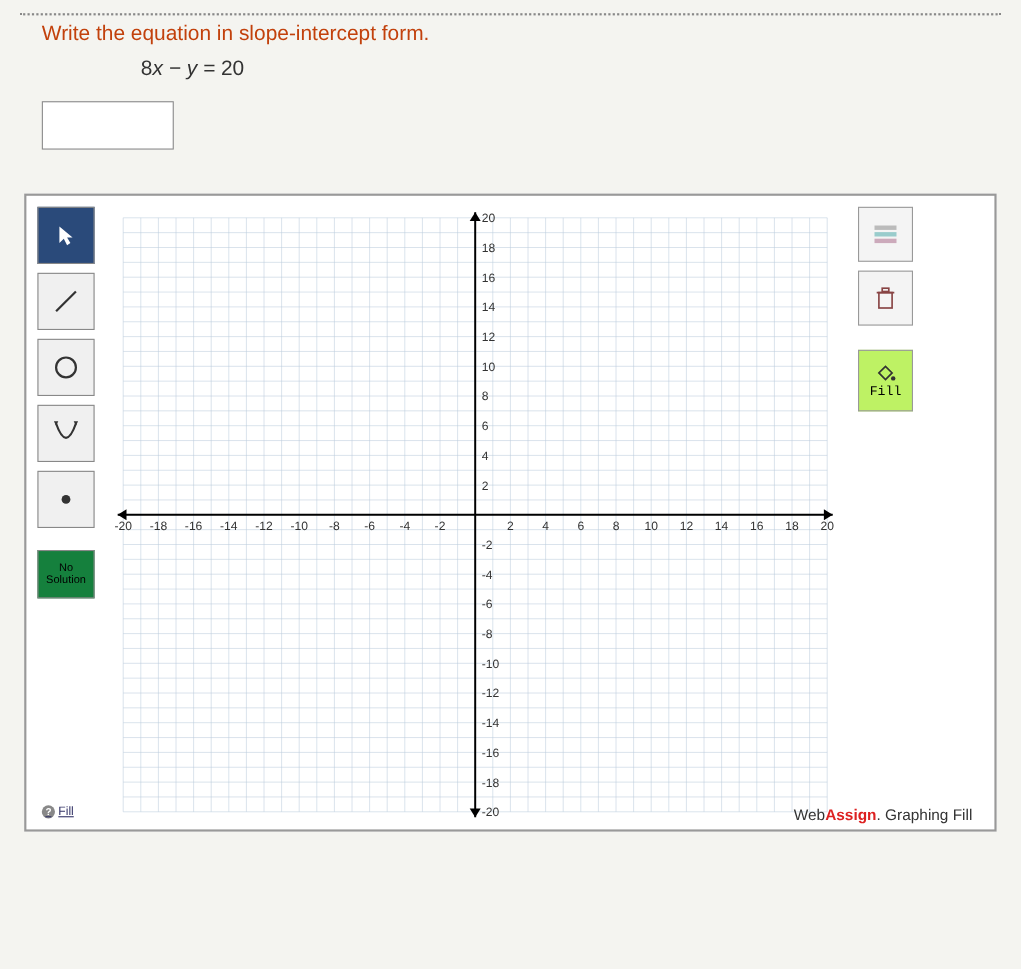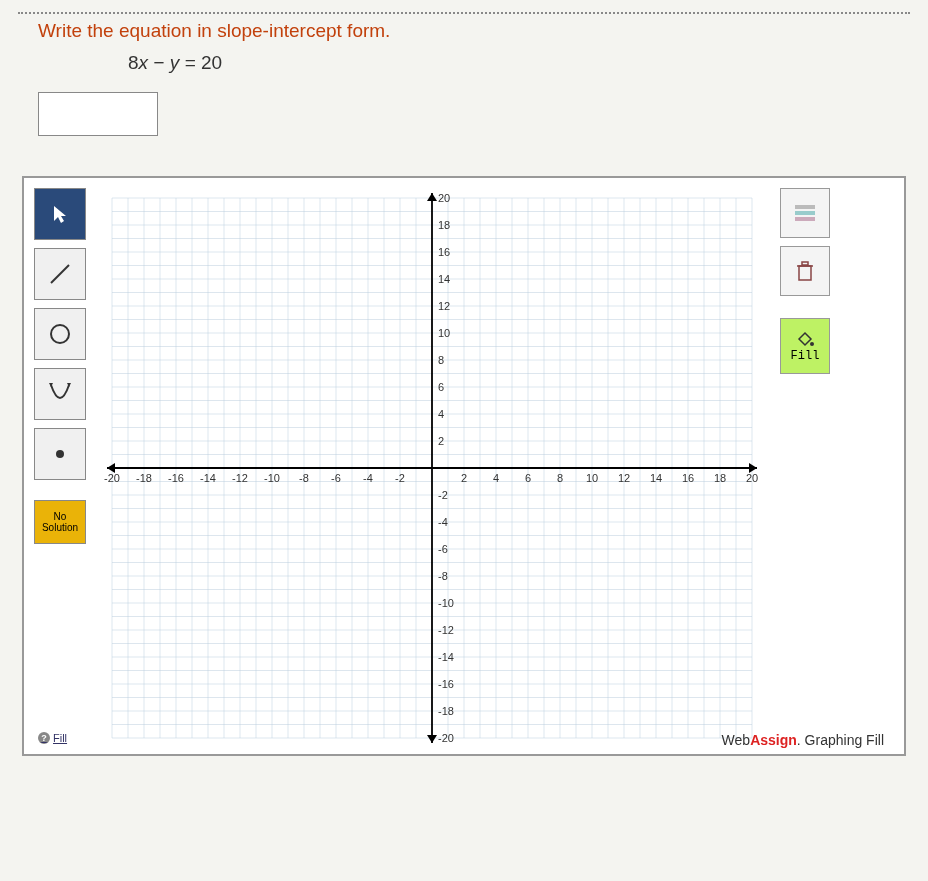--- a/index.html
+++ b/index.html
@@ -10,21 +10,21 @@
 .equation { font-size: 19px; font-style: italic; color: #333; margin: 6px 0 18px 110px; }
 .equation .num { font-style: normal; }
 .answer-box { width: 120px; height: 44px; border: 1px solid #888; background: #fff; margin: 0 0 40px 20px; }
 .instr-text { font-size: 19px; color: #333; margin-bottom: 10px; padding-left: 6px; }
 .instr-text .ital { font-style: italic; }
 .graph-wrapper { border: 2px solid #999; background: #fff; margin: 0 4px; padding: 10px 10px 6px 10px; position: relative; }
 .graph-row { display: flex; align-items: flex-start; }
 .toolbar { display: flex; flex-direction: column; gap: 8px; margin-right: 10px; width: 58px; }
 .tool-btn { width: 52px; height: 52px; border: 1px solid #888; background: #f0f0f0; display: flex; align-items: center; justify-content: center; cursor: pointer; }
 .tool-btn.selected { background: #2a4a7a; }
-.no-sol { width: 52px; height: 44px; border: 1px solid #888; background: #eab308; font-size: 10px; text-align: center; display: flex; align-items: center; justify-content: center; line-height: 1.1; cursor: pointer; margin-top: 12px; }
+.no-sol { width: 52px; height: 44px; border: 1px solid #888; background: #15803d; font-size: 10px; text-align: center; display: flex; align-items: center; justify-content: center; line-height: 1.1; cursor: pointer; margin-top: 12px; }
 .help-link { font-size: 11px; color: #336; text-decoration: underline; margin-top: 180px; padding-left: 4px; display: flex; align-items: center; gap: 3px; cursor: pointer; }
 .help-icon { width:12px; height:12px; border-radius:50%; background:#888; display:inline-flex; align-items:center; justify-content:center; color:#fff; font-size:9px; font-weight:bold; text-decoration:none; }
 .plot-area { position: relative; width: 660px; height: 560px; }
 .plot-area svg { position: absolute; top: 0; left: 0; }
 .right-tools { display: flex; flex-direction: column; gap: 8px; margin-left: 18px; align-items: center; }
 .side-btn { width: 50px; height: 50px; border: 1px solid #999; background: #f4f4f4; display:flex; align-items:center; justify-content:center; font-size:11px; cursor:pointer; }
 .fill-btn { width: 50px; height: 56px; border: 1px solid #999; background: #bef264; display: flex; flex-direction: column; align-items: center; justify-content: center; font-size: 12px; cursor: pointer; margin-top: 14px; font-family: Liberation Mono, monospace; }
 .brand { font-size: 14px; color: #333; position: absolute; right: 20px; bottom: 6px; }
 .brand b { color: #d22; font-weight: bold; }
 </style>

